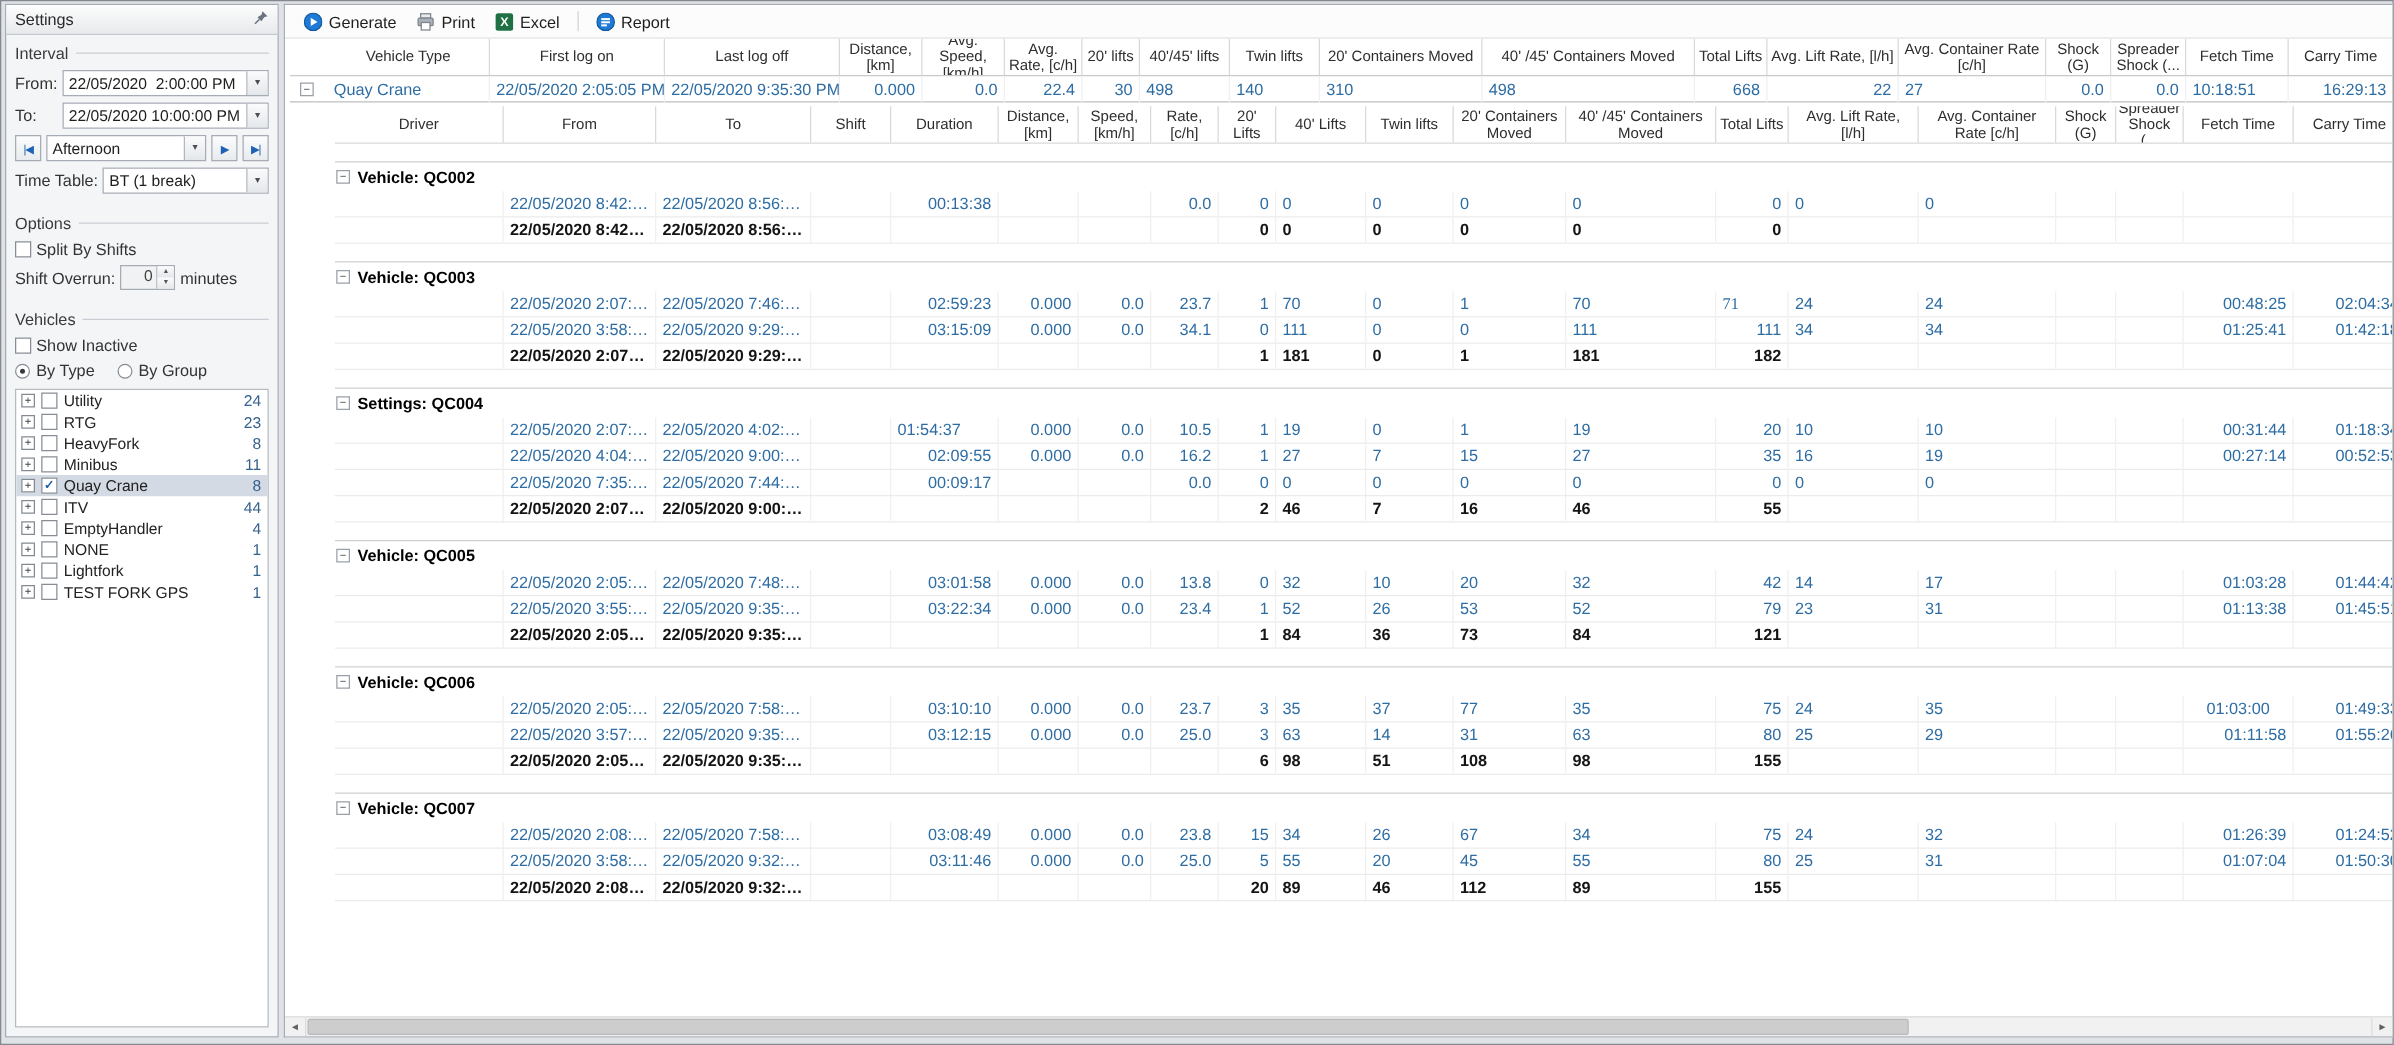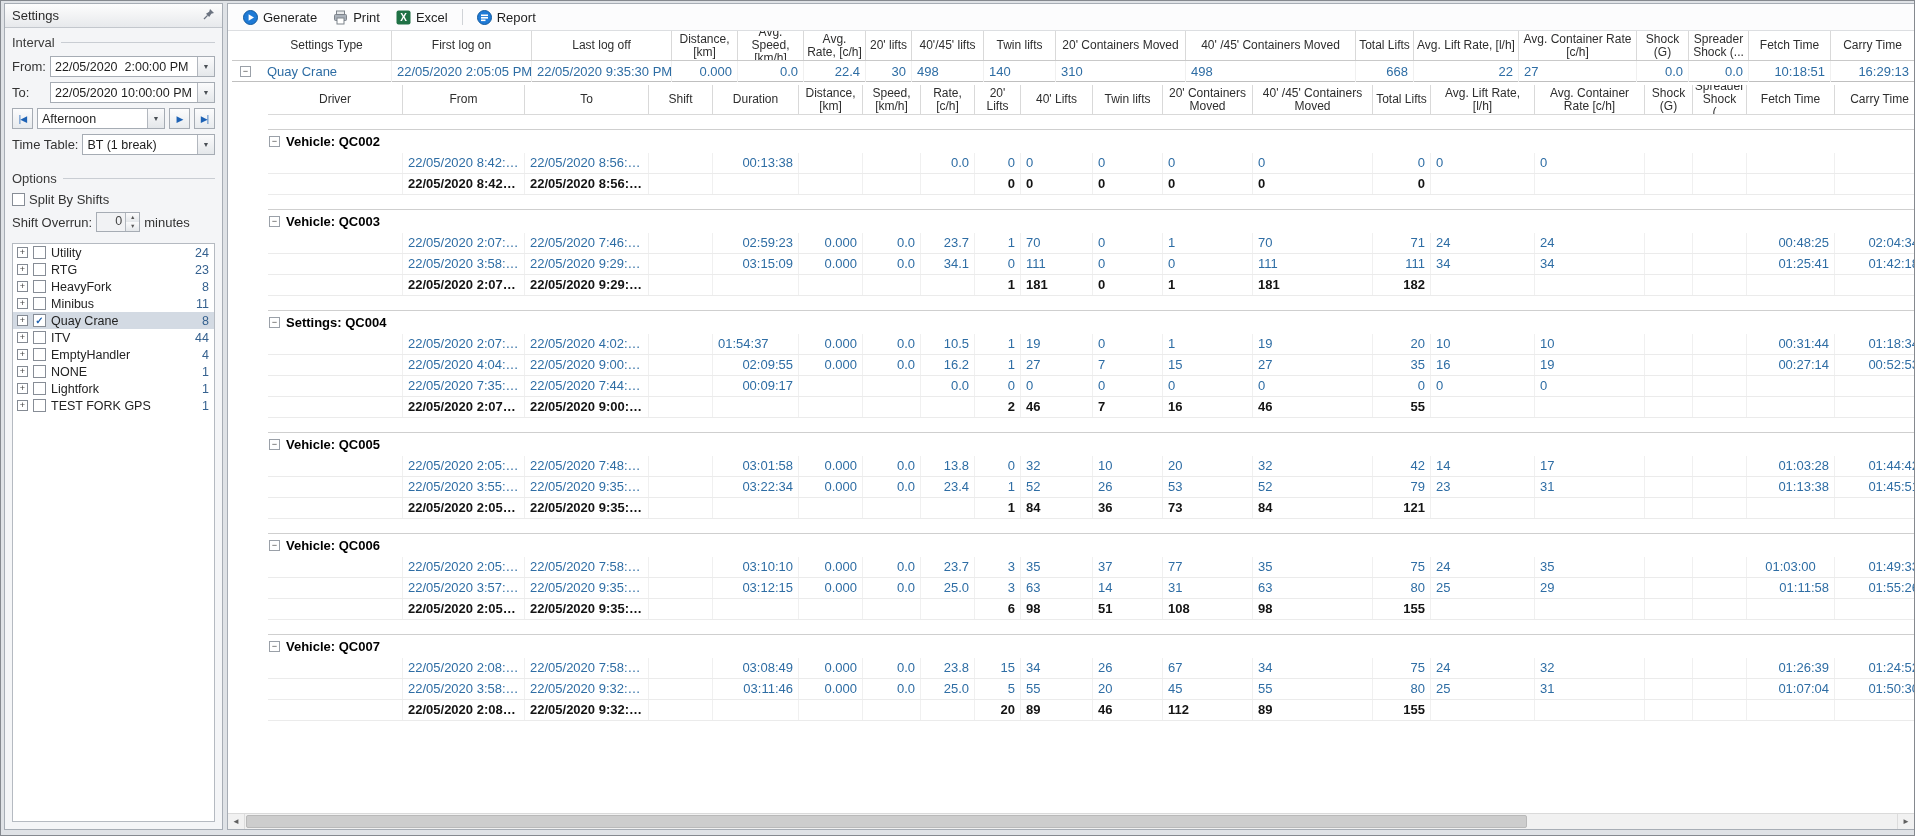--- a/index.html
+++ b/index.html
@@ -160,20 +160,40 @@
             <span class="spin-val">0</span>
             <span class="spin-btns">
                 <span>▲</span>
                 <span>▼</span>
               </span>
           </div>
           <span class="lbl">minutes</span>
         </div>
       </div>
 
+      <div class="section" style="padding-bottom:0;">
+        <div class="sec-title">
+          <span>Vehicles</span>
+            <span class="line"></span>
+        </div>
+        <div class="form-row">
+          <span class="cbx"></span>
+          <span class="lbl">Show Inactive</span>
+        </div>
+        <div class="form-row">
+          <span class="radio-row">
+            <span class="radio on"></span>
+            <span class="lbl">By Type</span>
+          </span>
+          <span class="radio-row">
+            <span class="radio"></span>
+            <span class="lbl">By Group</span>
+          </span>
+        </div>
+      </div>
       <div class="tree-box">
           <div class="tree-row">
             <span class="plus-box">+</span>
             <span class="cbx"></span>
             <span class="tree-label">Utility</span>
             <span class="tree-count">24</span>
           </div>
           <div class="tree-row">
             <span class="plus-box">+</span>
             <span class="cbx"></span>
@@ -275,21 +295,21 @@
           <span>Report</span>
         </div>
       </div>
 
 
 
       <div class="grid-area">
         <div class="sum-table">
           <div class="row sum-head" id="sum-head">
               <div class="hcell gutter" style="width: 30px; text-align: left;"></div>
-              <div class="hcell" style="width: 130px; text-align: center;">Settings Type</div>
+              <div class="hcell" style="width: 130px; text-align: center;">Vehicle Type</div>
               <div class="hcell" style="width: 140px; text-align: center;">First log on</div>
               <div class="hcell" style="width: 140px; text-align: center;">Last log off</div>
               <div class="hcell" style="width: 66px; text-align: center;">Distance, [km]</div>
               <div class="hcell" style="width: 66px; text-align: center;">Avg. Speed, [km/h]</div>
               <div class="hcell" style="width: 62px; text-align: center;">Avg. Rate, [c/h]</div>
               <div class="hcell" style="width: 46px; text-align: center;">20' lifts</div>
               <div class="hcell" style="width: 72px; text-align: center;">40'/45' lifts</div>
               <div class="hcell" style="width: 72px; text-align: center;">Twin lifts</div>
               <div class="hcell" style="width: 130px; text-align: center;">20' Containers Moved</div>
               <div class="hcell" style="width: 170px; text-align: center;">40' /45' Containers Moved</div>
@@ -314,21 +334,21 @@
               <div class="cell blue" style="width: 46px; text-align: right;">30</div>
               <div class="cell blue" style="width: 72px; text-align: left;">498</div>
               <div class="cell blue" style="width: 72px; text-align: left;">140</div>
               <div class="cell blue" style="width: 130px; text-align: left;">310</div>
               <div class="cell blue" style="width: 170px; text-align: left;">498</div>
               <div class="cell blue" style="width: 58px; text-align: right;">668</div>
               <div class="cell blue" style="width: 105px; text-align: right;">22</div>
               <div class="cell blue" style="width: 118px; text-align: left;">27</div>
               <div class="cell blue" style="width: 52px; text-align: right;">0.0</div>
               <div class="cell blue" style="width: 60px; text-align: right;">0.0</div>
-              <div class="cell blue" style="width: 82px; text-align: right;">10:18:51</div>
+              <div class="cell blue" style="width: 82px; ">10:18:51</div>
               <div class="cell blue" style="width: 84px; text-align: right;">16:29:13</div>
             </div>
         </div>
         <div class="detail">
           <div class="row det-head" id="det-head">
               <div class="hcell" style="width: 135px; text-align: center;">Driver</div>
               <div class="hcell" style="width: 122px; text-align: center;">From</div>
               <div class="hcell" style="width: 124px; text-align: center;">To</div>
               <div class="hcell" style="width: 64px; text-align: center;">Shift</div>
               <div class="hcell" style="width: 86px; text-align: center;">Duration</div>
@@ -411,21 +431,21 @@
                   <div class="cell blue" style="width: 64px; text-align: center;"></div>
                   <div class="cell blue" style="width: 86px; text-align: right;">02:59:23</div>
                   <div class="cell blue" style="width: 64px; text-align: right;">0.000</div>
                   <div class="cell blue" style="width: 58px; text-align: right;">0.0</div>
                   <div class="cell blue" style="width: 54px; text-align: right;">23.7</div>
                   <div class="cell blue" style="width: 46px; text-align: right;">1</div>
                   <div class="cell blue" style="width: 72px; text-align: left;">70</div>
                   <div class="cell blue" style="width: 70px; text-align: left;">0</div>
                   <div class="cell blue" style="width: 90px; text-align: left;">1</div>
                   <div class="cell blue" style="width: 120px; text-align: left;">70</div>
-                  <div class="cell blue" style="width: 58px; text-align: right;">71</div>
+                  <div class="cell blue" style="width: 58px; text-align: left; font-family: Liberation Serif, serif;">71</div>
                   <div class="cell blue" style="width: 104px; text-align: left;">24</div>
                   <div class="cell blue" style="width: 110px; text-align: left;">24</div>
                   <div class="cell blue" style="width: 48px; text-align: right;"></div>
                   <div class="cell blue" style="width: 54px; text-align: right;"></div>
                   <div class="cell blue" style="width: 88px; text-align: right;">00:48:25</div>
                   <div class="cell blue" style="width: 90px; text-align: right;">02:04:34</div>
                 </div>
                 <div class="row drow">
                   <div class="cell blue" style="width: 135px; text-align: left;"></div>
                   <div class="cell blue ell" style="width: 122px; text-align: left;">22/05/2020 3:58:39 PM</div>

